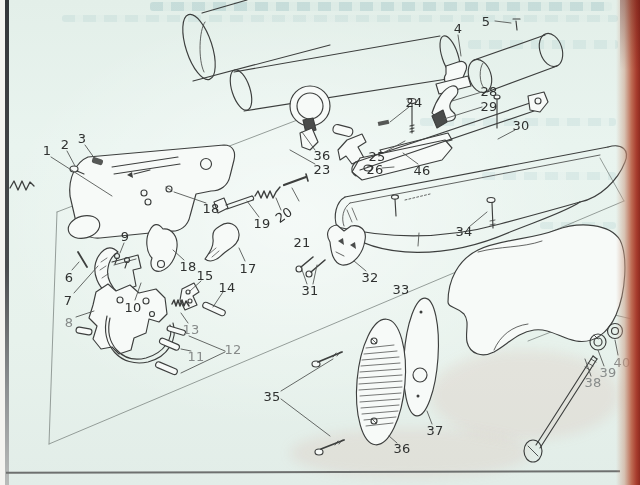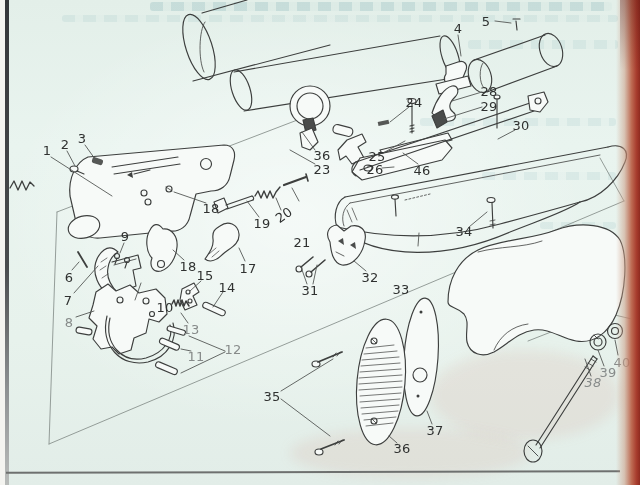--- a/index.html
+++ b/index.html
@@ -325,21 +325,21 @@
   <div id="callouts">
       <span class="callout" style="left: 47px; top: 150px; transform: translate(-50%, -50%);">1</span>
       <span class="callout" style="left: 65px; top: 144px; transform: translate(-50%, -50%);">2</span>
       <span class="callout" style="left: 82px; top: 138px; transform: translate(-50%, -50%);">3</span>
       <span class="callout" style="left: 458px; top: 28px; transform: translate(-50%, -50%);">4</span>
       <span class="callout" style="left: 486px; top: 21px; transform: translate(-50%, -50%);">5</span>
       <span class="callout" style="left: 69px; top: 277px; transform: translate(-50%, -50%);">6</span>
       <span class="callout" style="left: 68px; top: 300px; transform: translate(-50%, -50%);">7</span>
       <span class="callout muted" style="left: 69px; top: 322px; transform: translate(-50%, -50%);">8</span>
       <span class="callout" style="left: 125px; top: 236px; transform: translate(-50%, -50%);">9</span>
-      <span class="callout" style="left: 133px; top: 307px; transform: translate(-50%, -50%); margin-left: 32px;">10</span>
+      <span class="callout" style="left: 133px; top: 307px; transform: translate(-50%, -50%);">10</span>
       <span class="callout muted" style="left: 196px; top: 356px; transform: translate(-50%, -50%);">11</span>
       <span class="callout muted" style="left: 233px; top: 349px; transform: translate(-50%, -50%);">12</span>
       <span class="callout muted" style="left: 191px; top: 329px; transform: translate(-50%, -50%);">13</span>
       <span class="callout" style="left: 227px; top: 287px; transform: translate(-50%, -50%);">14</span>
       <span class="callout" style="left: 205px; top: 275px; transform: translate(-50%, -50%);">15</span>
       <span class="callout" style="left: 188px; top: 266px; transform: translate(-50%, -50%);">18</span>
       <span class="callout" style="left: 248px; top: 268px; transform: translate(-50%, -50%);">17</span>
       <span class="callout" style="left: 211px; top: 208px; transform: translate(-50%, -50%);">18</span>
       <span class="callout" style="left: 262px; top: 223px; transform: translate(-50%, -50%); text-align: right;">19</span>
       <span class="callout" style="left: 284px; top: 215px; transform: translate(-50%, -50%) rotate(-35deg);">20</span>
@@ -353,21 +353,21 @@
       <span class="callout" style="left: 489px; top: 91px; transform: translate(-50%, -50%);">28</span>
       <span class="callout" style="left: 489px; top: 106px; transform: translate(-50%, -50%);">29</span>
       <span class="callout" style="left: 521px; top: 125px; transform: translate(-50%, -50%);">30</span>
       <span class="callout" style="left: 310px; top: 290px; transform: translate(-50%, -50%);">31</span>
       <span class="callout" style="left: 370px; top: 277px; transform: translate(-50%, -50%);">32</span>
       <span class="callout" style="left: 401px; top: 253px; transform: translate(-50%, -50%); margin-top: 36px;">33</span>
       <span class="callout" style="left: 464px; top: 231px; transform: translate(-50%, -50%);">34</span>
       <span class="callout" style="left: 272px; top: 396px; transform: translate(-50%, -50%);">35</span>
       <span class="callout" style="left: 402px; top: 448px; transform: translate(-50%, -50%);">36</span>
       <span class="callout" style="left: 435px; top: 430px; transform: translate(-50%, -50%);">37</span>
-      <span class="callout muted" style="left: 593px; top: 382px; transform: translate(-50%, -50%); font-style: italic;">38</span>
+      <span class="callout muted" style="left: 593px; top: 382px; transform: translate(-50%, -50%);">38</span>
       <span class="callout muted" style="left: 608px; top: 372px; transform: translate(-50%, -50%);">39</span>
       <span class="callout muted" style="left: 622px; top: 362px; transform: translate(-50%, -50%);">40</span>
     </div>
 
   <div class="left-margin"></div>
   <div class="left-edge-line"></div>
   <div class="bottom-rule"></div>
   <div class="right-edge"></div>
   <div class="right-edge-top"></div>
 </div>

